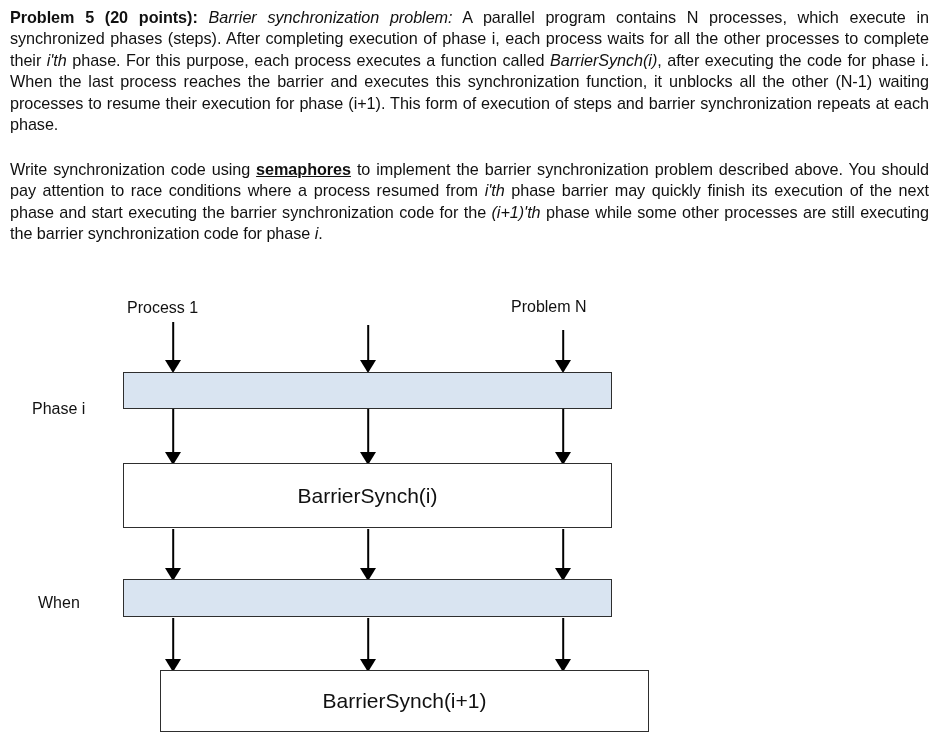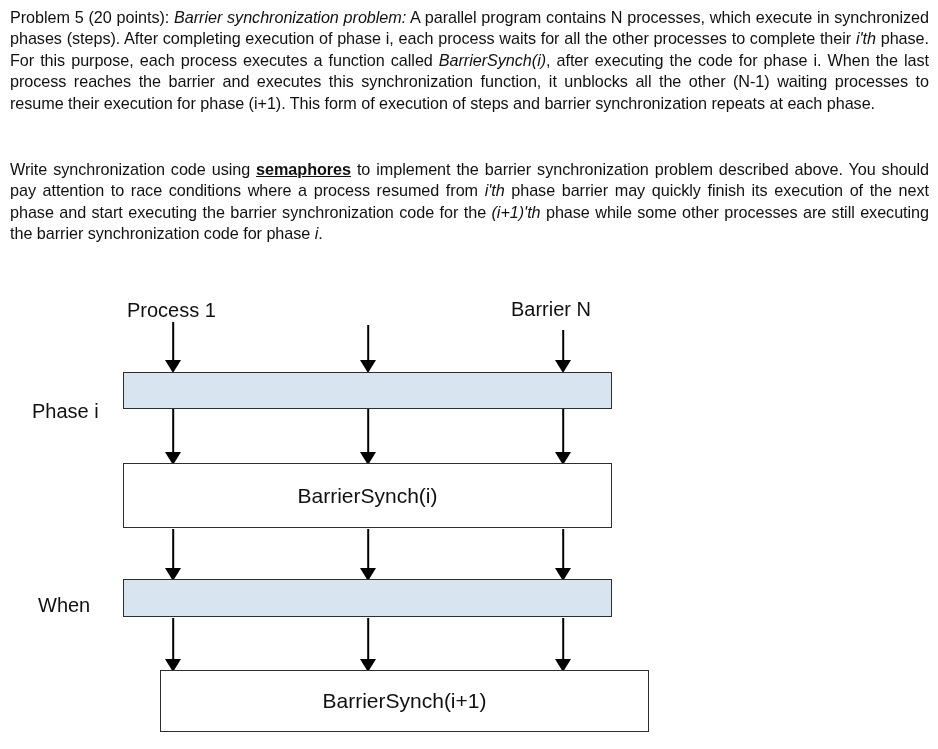--- a/index.html
+++ b/index.html
@@ -17,28 +17,28 @@
     left: 10px;
     right: 9px;
     margin: 0;
     font-size: 16.2px;
     line-height: 21.4px;
     text-align: justify;
     letter-spacing: -0.05px;
   }
   .p1 { top: 7px; }
   .p2 { top: 159px; }
-  .b  { font-weight: normal; }
+  .b  { font-weight: bold; }
   .i  { font-style: italic; margin-top: 24px; }
   .bu { font-weight: bold; text-decoration: underline; margin-top: 32px; }
 
   
   .dlabel {
     position: absolute;
-    font-size: 20px;
+    font-size: 16px;
     white-space: nowrap;
     color: #111111;
   }
   .box {
     position: absolute;
     left: 123px;
     width: 489px;
     box-sizing: border-box;
     border: 1.6px solid #2e2e2e;
     background: #ffffff;
@@ -78,21 +78,21 @@
 
 <div class="page">
 
   <p class="body-text p1"><span class="b">Problem 5 (20 points): </span><span class="i">Barrier synchronization problem:</span><span> A parallel program contains N processes, which execute in synchronized phases (steps). After completing execution of  phase i, each process waits for all the other processes to complete their </span><span class="i">i'th</span><span> phase.  For this purpose, each process executes a function called </span><span class="i">BarrierSynch(i)</span><span>, after executing the code for phase i. When the last process reaches the barrier and executes this synchronization function, it unblocks all the other (N-1) waiting processes to resume their execution for phase (i+1). This form of execution of steps and barrier synchronization repeats at each phase.</span></p>
 
   <p class="body-text p2"><span>Write synchronization code using </span><span class="bu">semaphores</span><span> to implement the barrier synchronization problem described above. You should pay attention to race conditions where a process resumed from </span><span class="i">i'th</span><span> phase barrier may quickly finish its execution of the next phase and start executing the barrier synchronization code for the </span><span class="i">(i+1)'th</span><span>  phase while some other processes are still executing the barrier synchronization code for phase </span><span class="i">i</span><span>.</span></p>
 
   <div>
 
     <div class="dlabel" style="left:127px; top:299px;">Process 1</div>
-    <div class="dlabel" style="left:511px; top:298px;">Barrier N</div>
+    <div class="dlabel" style="left:511px; top:298px;">Problem N</div>
 
     <div class="arrow" style="left:164.5px; top:322px; height:51px;">
         <span class="shaft"></span>
         <span class="head"></span>
       </div>
     <div class="arrow" style="left:359.5px; top:325px; height:48px;">
         <span class="shaft"></span>
         <span class="head"></span>
       </div>
     <div class="arrow" style="left:554.5px; top:330px; height:43px;">

